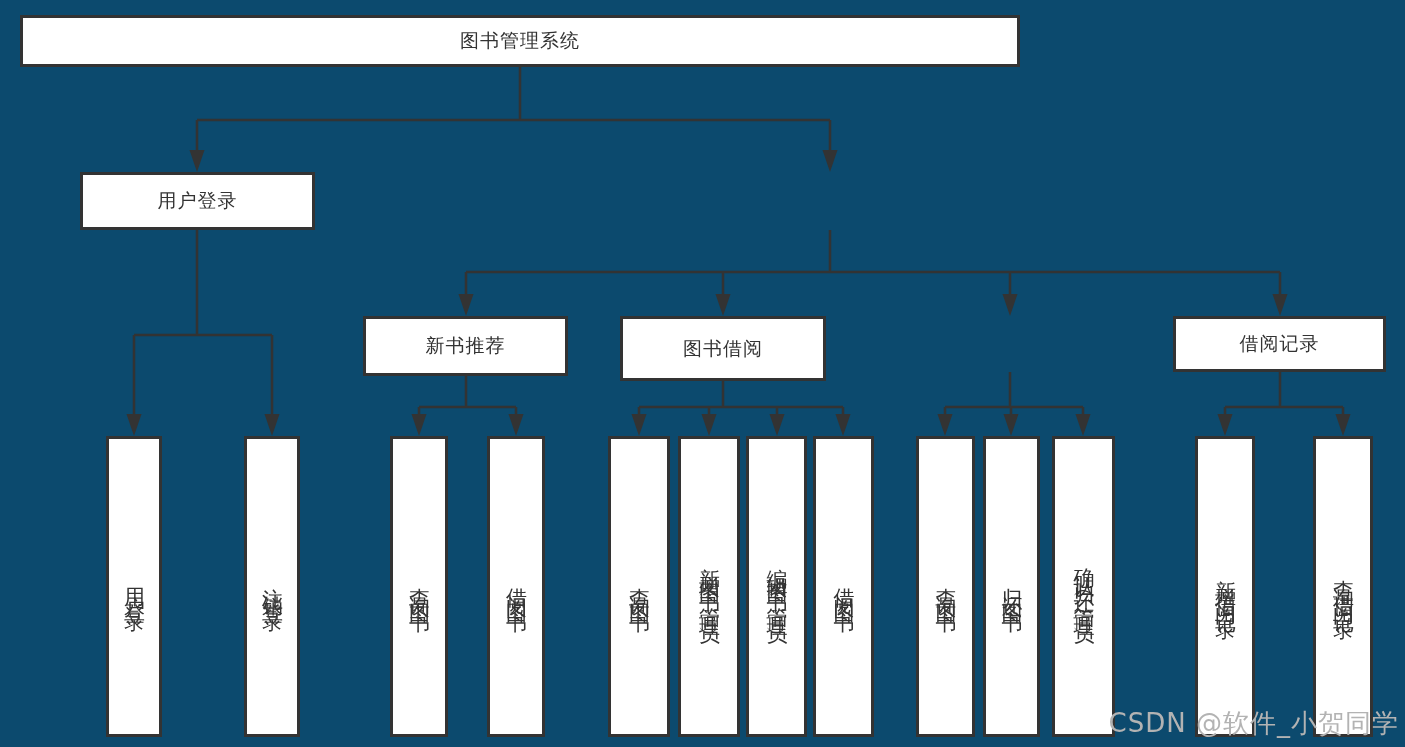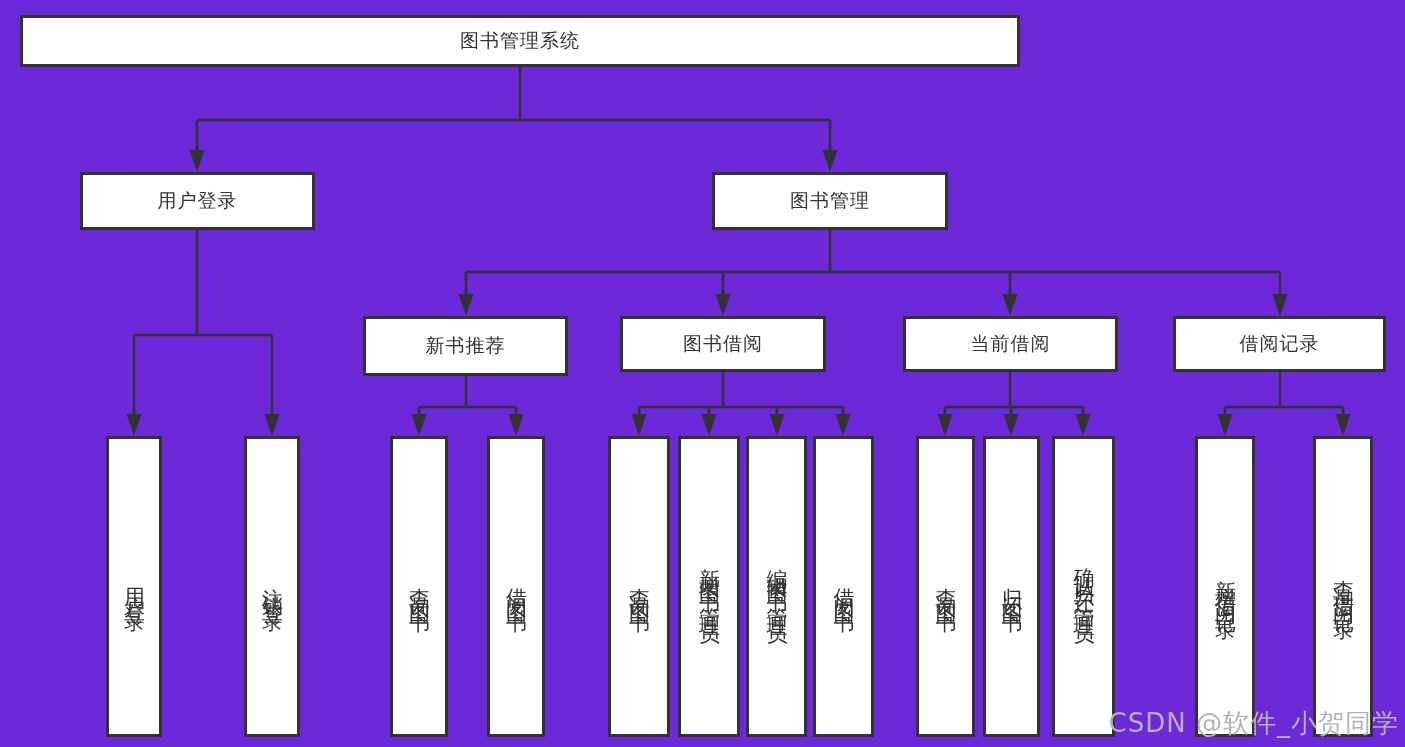--- a/index.html
+++ b/index.html
@@ -1,20 +1,20 @@
 <!DOCTYPE html>
 <html><head>
 <meta charset="utf-8">
 <style>
   html,body { margin:0; padding:0; background:#ffffff; }
   #stage {
     position: relative;
     width: 1405px;
     height: 747px;
-    background: #6d28d9;
+    background: #0c4a6e;
     font-family: "DejaVu Sans", "Liberation Sans", sans-serif;
     overflow: hidden;
   }
   #connectors {
     position: absolute;
     left: 0; top: 0;
     width: 1405px; height: 747px;
     pointer-events: none;
   }
   .box {
@@ -84,25 +84,23 @@
       <polygon points="1003.5,414 1018.5,414 1011,436"></polygon>
       <polygon points="1075.5,414 1090.5,414 1083,436"></polygon>
       <polygon points="1217.5,414 1232.5,414 1225,436"></polygon>
       <polygon points="1335.5,414 1350.5,414 1343,436"></polygon>
     </g>
   </svg>
 
   <div class="box hbox" style="left:20px; top:15px; width:1000px; height:52px;">图书管理系统</div>
 
   <div class="box hbox" style="left:80px; top:172px; width:235px; height:58px;">用户登录</div>
-  <div class="box hbox" style="left:712px; top:172px; width:236px; height:58px;">图书管理</div>
 
   <div class="box hbox" style="left:363px; top:316px; width:205px; height:60px;">新书推荐</div>
-  <div class="box hbox" style="left:620px; top:316px; width:206px; height:56px;">图书借阅</div>
-  <div class="box hbox" style="left:903px; top:316px; width:215px; height:56px;">当前借阅</div>
+  <div class="box hbox" style="left:620px; top:316px; width:206px; height:65px;">图书借阅</div>
   <div class="box hbox" style="left:1173px; top:316px; width:213px; height:56px;">借阅记录</div>
 
   <div class="box vbox" style="left:106px; top:436px; width:56px; height:301px;">
     <span class="vtext">用户登录</span>
   </div>
   <div class="box vbox" style="left:244px; top:436px; width:56px; height:301px;">
     <span class="vtext">注销登录</span>
   </div>
 
   <div class="box vbox" style="left:390px; top:436px; width:58px; height:301px;">

